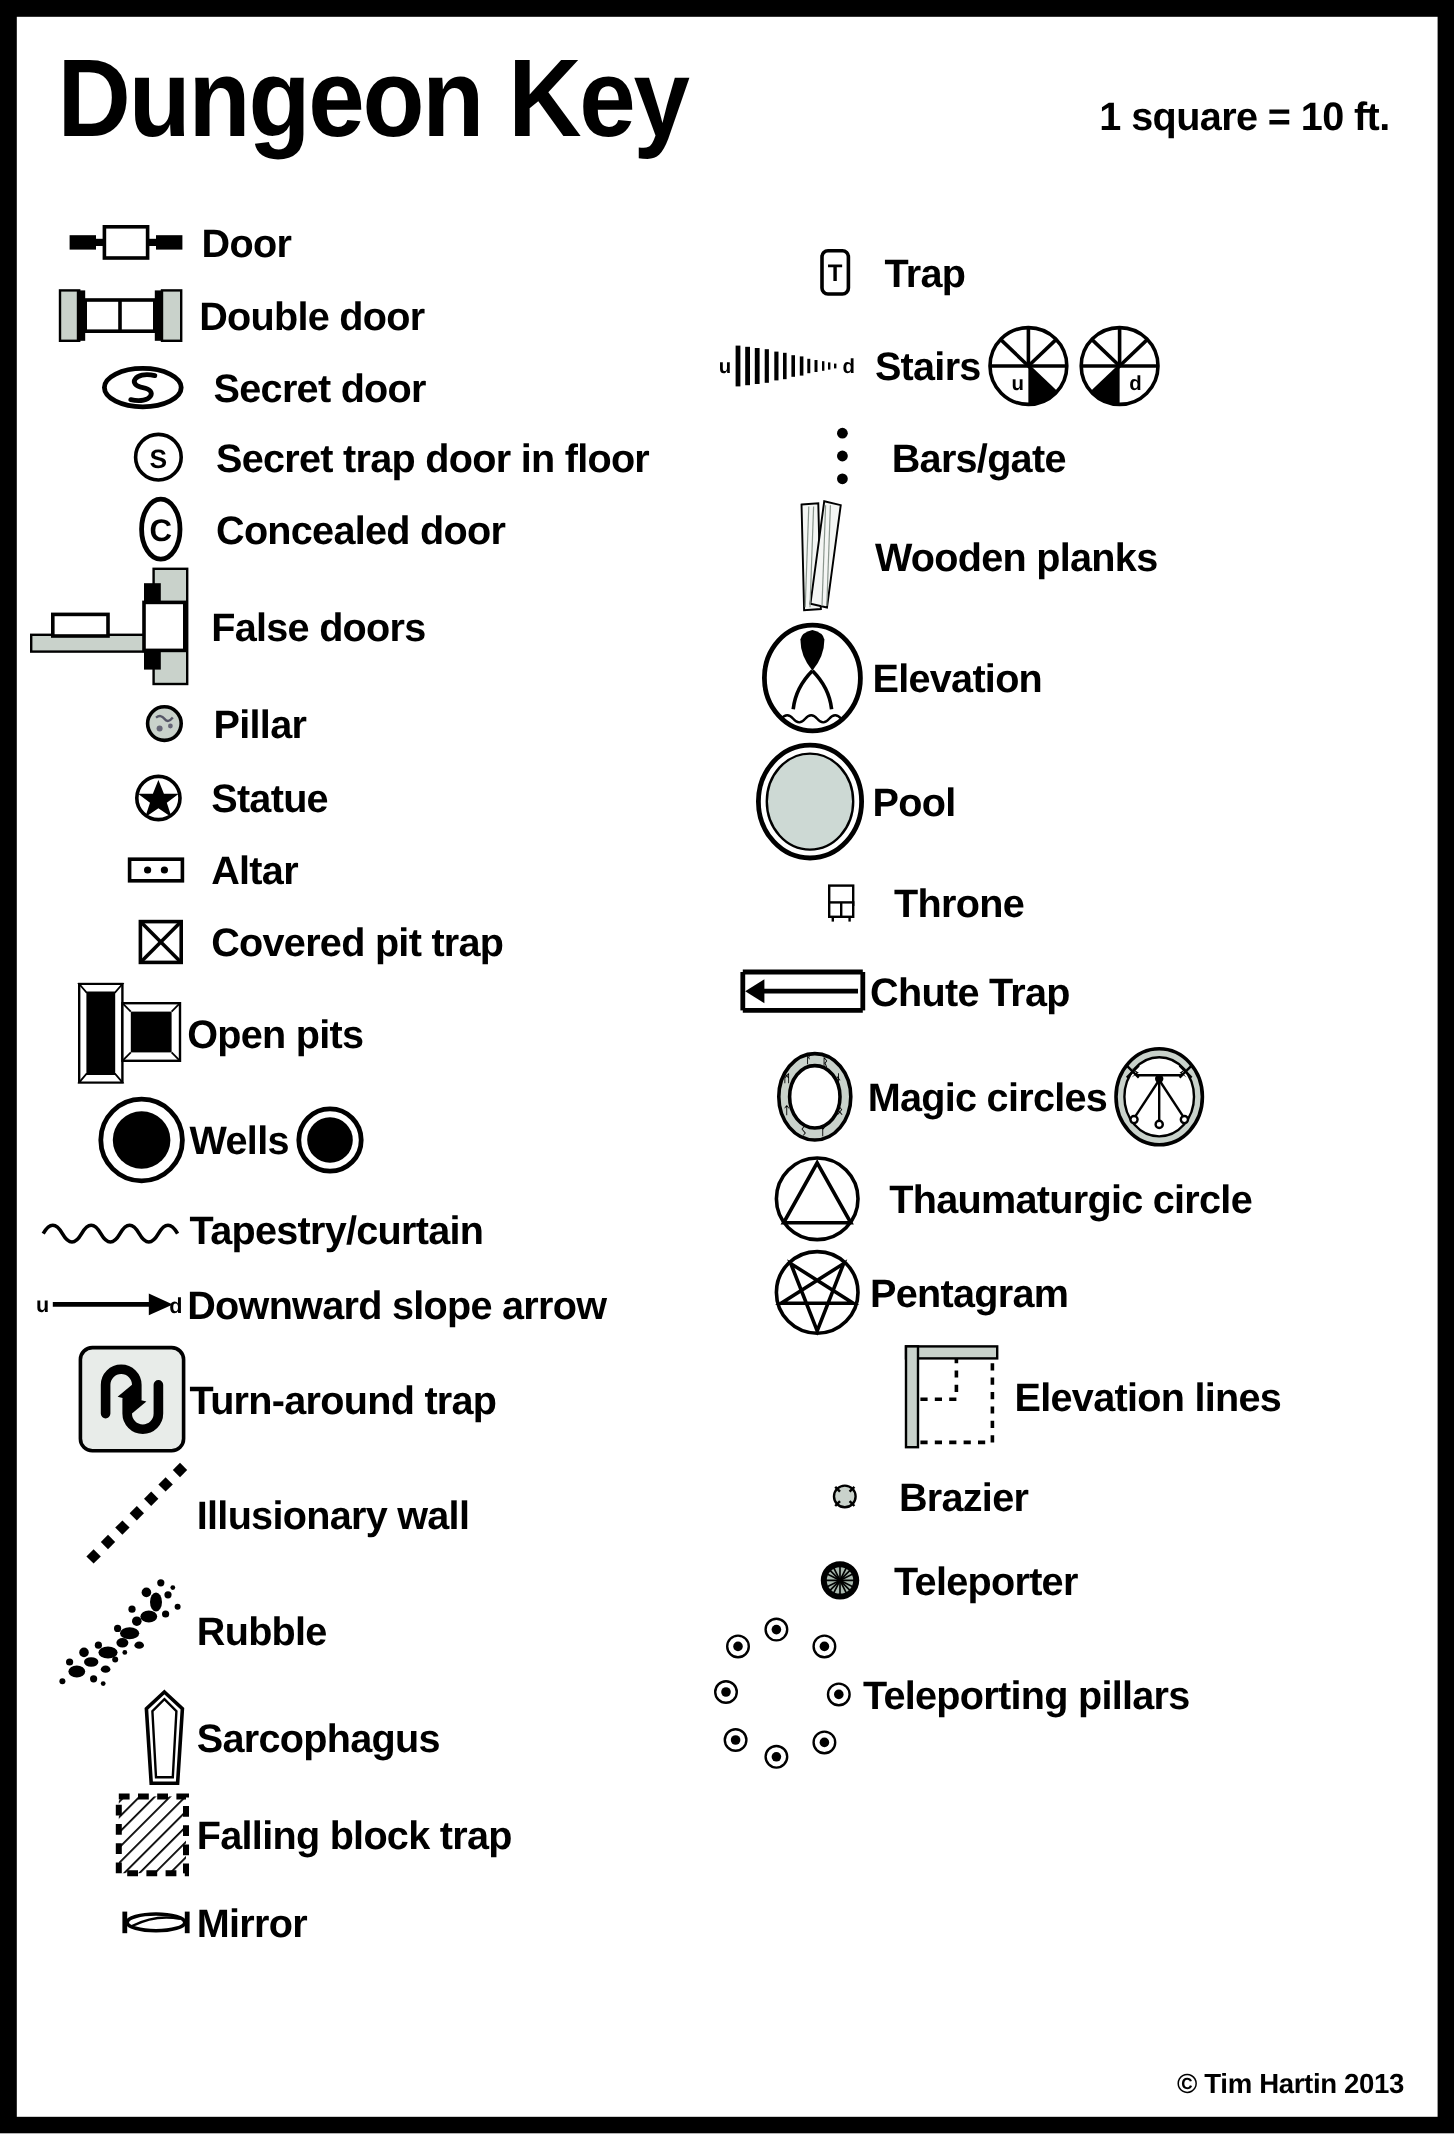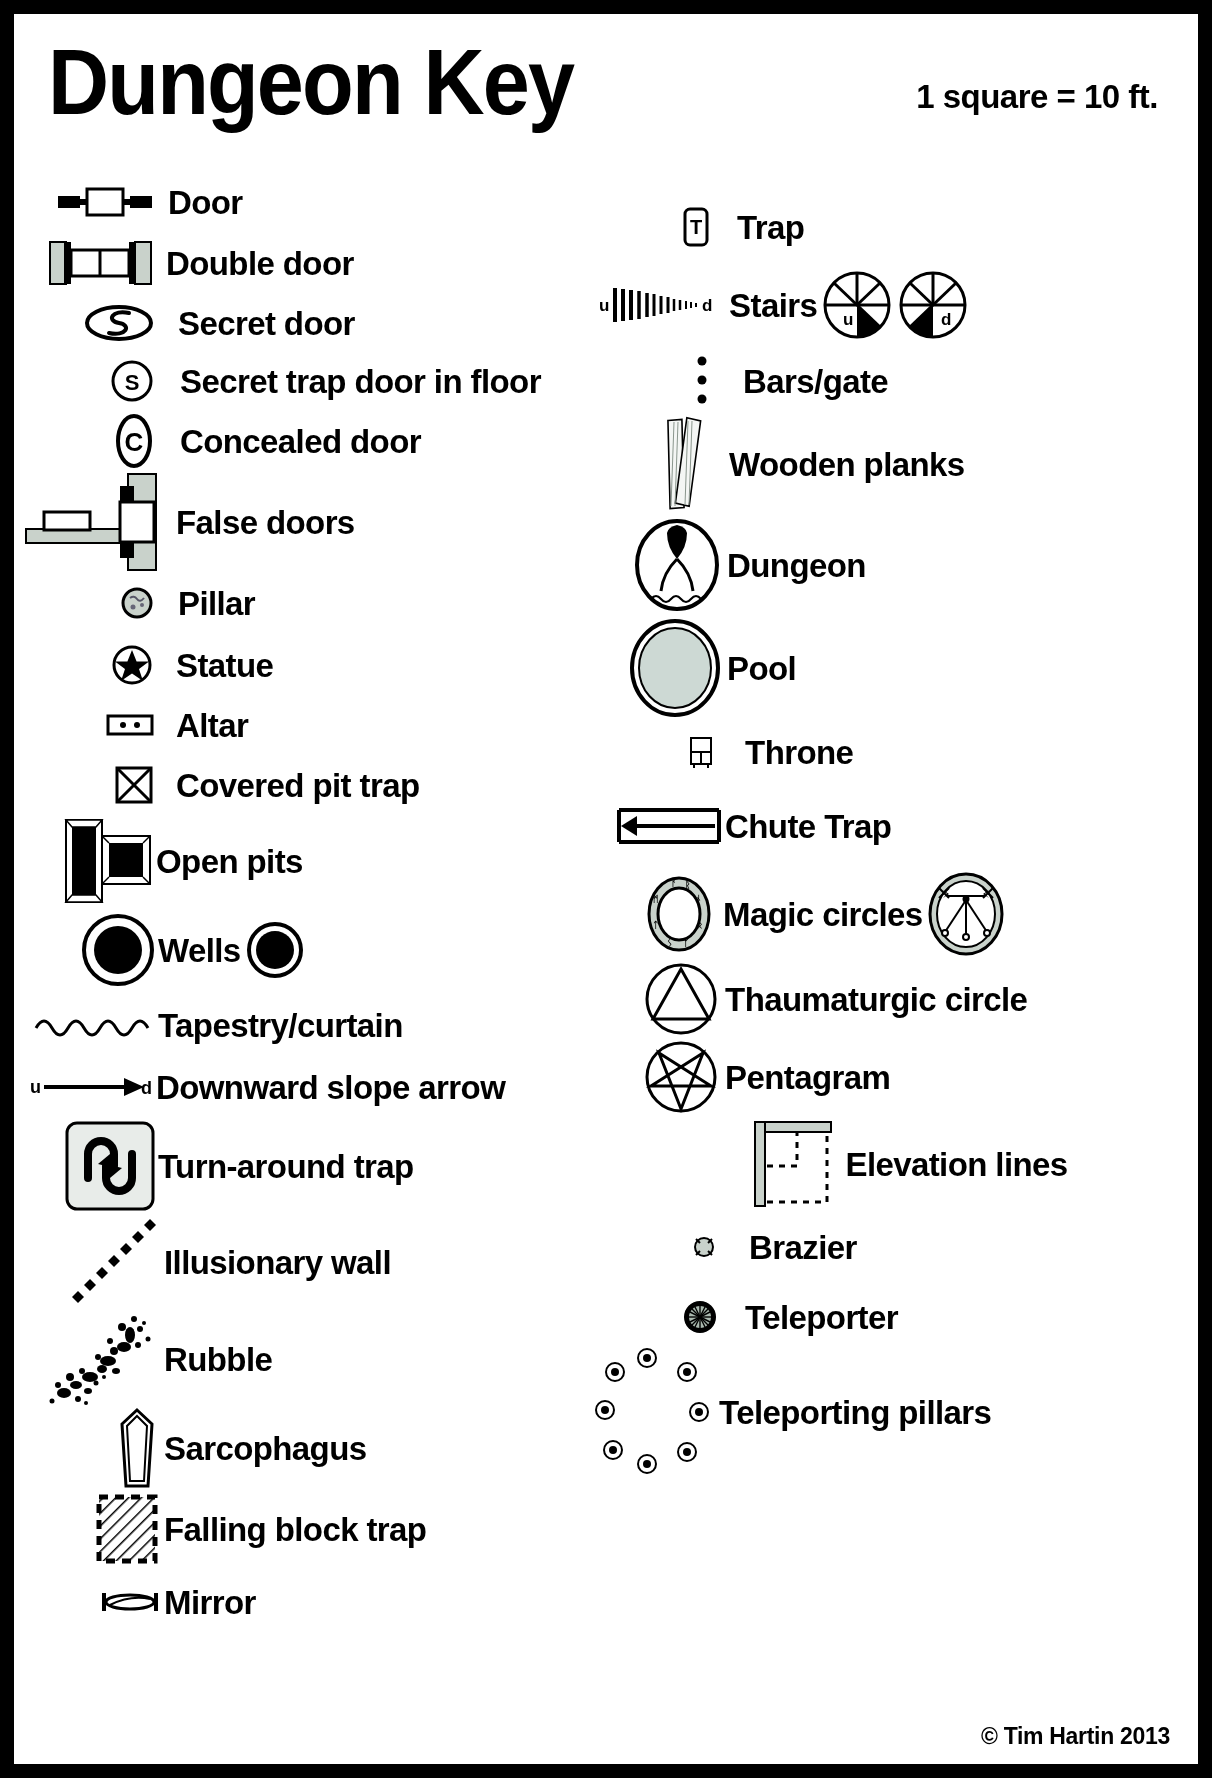--- a/index.html
+++ b/index.html
@@ -475,21 +475,21 @@
       <div class="row" style="height:102px;">
         <div class="icon-cell left" style="width:128px;">
           <svg width="92" height="96" viewBox="0 0 92 96">
             <ellipse cx="46" cy="48" rx="40" ry="44" fill="#fff" stroke="#000" stroke-width="4"></ellipse>
             <path d="M46 8 q-9 2 -10 8 q0 14 10 26 q10 -12 10 -26 q-1 -6 -10 -8 Z" fill="#000"></path>
             <path d="M46 42 q-14 14 -16 32" fill="none" stroke="#000" stroke-width="3"></path>
             <path d="M46 42 q14 14 16 32" fill="none" stroke="#000" stroke-width="3"></path>
             <path d="M20 82 q5 -6 10 0 t10 0 t10 0 t10 0 t10 0" fill="none" stroke="#000" stroke-width="2"></path>
           </svg>
         </div>
-        <div class="label" style="margin-left:4px;">Dungeon</div>
+        <div class="label" style="margin-left:4px;">Elevation</div>
       </div>
 
       <div class="row" style="height:104px;">
         <div class="icon-cell left" style="width:128px;">
           <svg width="96" height="100" viewBox="0 0 96 100">
             <ellipse cx="48" cy="50" rx="43" ry="47" fill="#fff" stroke="#000" stroke-width="4"></ellipse>
             <ellipse cx="48" cy="50" rx="36" ry="40" fill="#cdd9d4" stroke="#000" stroke-width="2"></ellipse>
           </svg>
         </div>
         <div class="label" style="margin-left:4px;">Pool</div>
@@ -568,21 +568,21 @@
         </div>
       </div>
 
       <div class="row" style="height:78px;">
         <div class="icon-cell left" style="width:124px;">
           <svg width="76" height="76" viewBox="0 0 76 76">
             <circle cx="38" cy="38" r="34" fill="#fff" stroke="#000" stroke-width="3"></circle>
             <polygon points="38,8 66,58 10,58" fill="none" stroke="#000" stroke-width="3"></polygon>
           </svg>
         </div>
-        <div class="label" style="margin-left:6px;">Thaumaturgic circle</div>
+        <div class="label" style="margin-left:22px;">Thaumaturgic circle</div>
       </div>
 
       <div class="row" style="height:78px;">
         <div class="icon-cell left" style="width:124px;">
           <svg width="76" height="76" viewBox="0 0 76 76">
             <circle cx="38" cy="38" r="34" fill="#fff" stroke="#000" stroke-width="3"></circle>
             <polygon points="38,70 60,14 8,47 68,47 16,14" fill="none" stroke="#000" stroke-width="3"></polygon>
           </svg>
         </div>
         <div class="label" style="margin-left:6px;">Pentagram</div>

